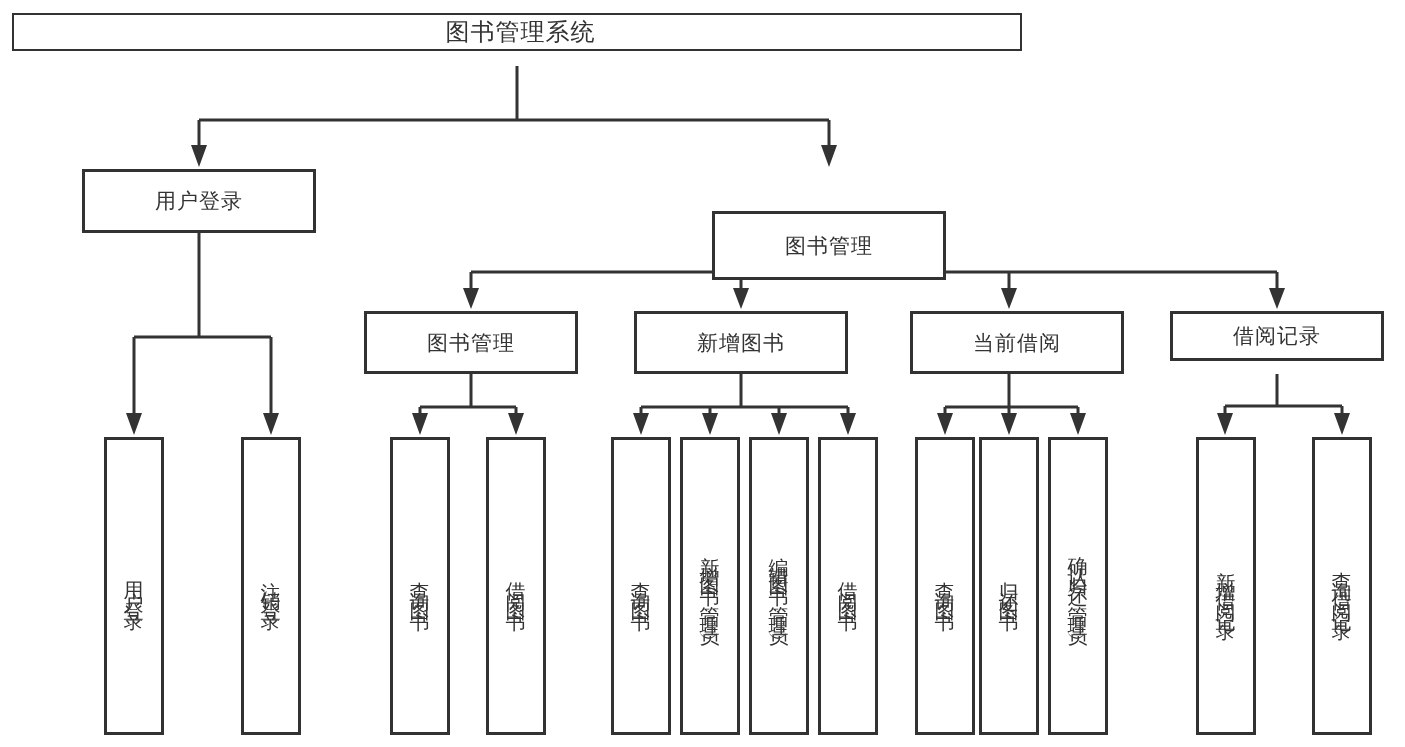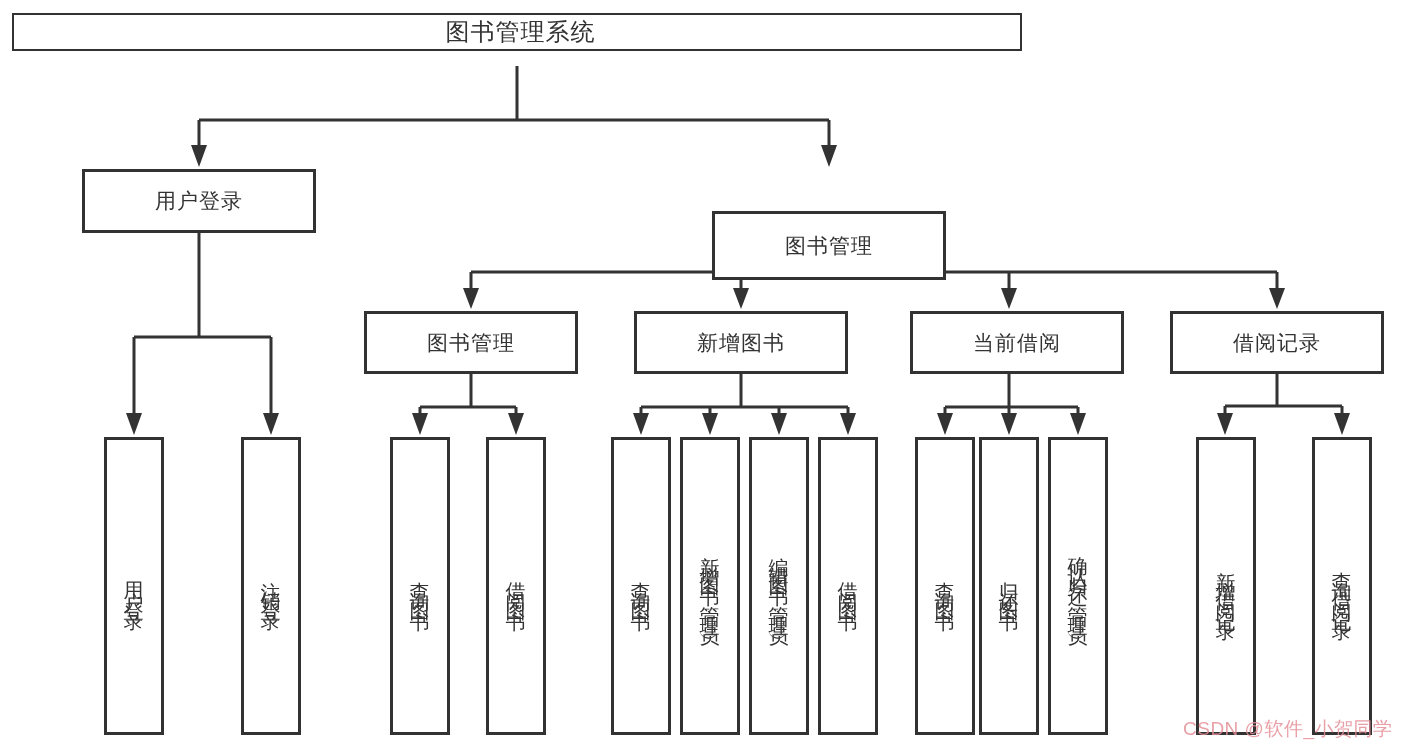--- a/index.html
+++ b/index.html
@@ -53,35 +53,34 @@
   </svg>
 
   <div class="box root" style="left:12px; top:13px; width:1010px; height:38px;padding-left:7px;">图书管理系统</div>
 
   <div class="box h" style="left:82px; top:169px; width:234px; height:64px;">用户登录</div>
   <div class="box h" style="left:712px; top:169px; width:234px; height:69px;margin-top:42px;">图书管理</div>
 
   <div class="box h" style="left:364px; top:311px; width:214px; height:63px;">图书管理</div>
   <div class="box h" style="left:634px; top:311px; width:214px; height:63px;">新增图书</div>
   <div class="box h" style="left:902px; top:311px; width:214px; height:63px;margin-left:8px;">当前借阅</div>
-  <div class="box h" style="left:1170px; top:311px; width:214px; height:63px;">借阅记录</div>
+  <div class="box h" style="left:1170px; top:311px; width:214px; height:50px;">借阅记录</div>
 
   <div class="box v" style="left:104px; top:437px; width:60px; height:298px;">用户登录</div>
   <div class="box v" style="left:241px; top:437px; width:60px; height:298px;">注销登录</div>
 
   <div class="box v" style="left:390px; top:437px; width:60px; height:298px;">查询图书</div>
   <div class="box v" style="left:486px; top:437px; width:60px; height:298px;">借阅图书</div>
 
   <div class="box v" style="left:611px; top:437px; width:60px; height:298px;">查询图书</div>
   <div class="box v" style="left:680px; top:437px; width:60px; height:298px;">新增图书（管理员）</div>
   <div class="box v" style="left:749px; top:437px; width:60px; height:298px;">编辑图书（管理员）</div>
   <div class="box v" style="left:818px; top:437px; width:60px; height:298px;">借阅图书</div>
 
   <div class="box v" style="left:915px; top:437px; width:60px; height:298px;">查询图书</div>
   <div class="box v" style="left:979px; top:437px; width:60px; height:298px;">归还图书</div>
   <div class="box v" style="left:1048px; top:437px; width:60px; height:298px;">确认归还（管理员）</div>
 
   <div class="box v" style="left:1196px; top:437px; width:60px; height:298px;">新增借阅记录</div>
   <div class="box v" style="left:1312px; top:437px; width:60px; height:298px;">查询借阅记录</div>
 
-  <div class="watermark">CSDN @软件_小贺同学</div>
 
 </div>
 
 </body></html>

